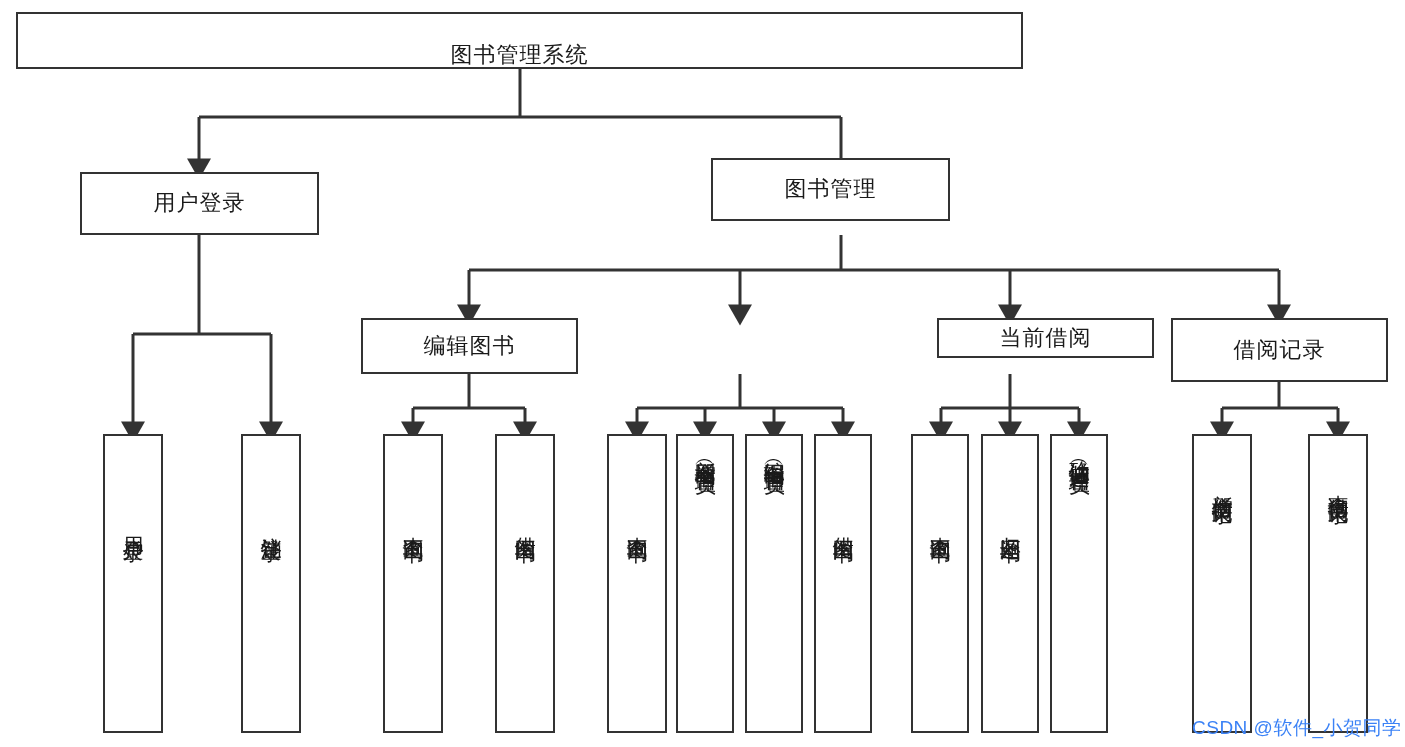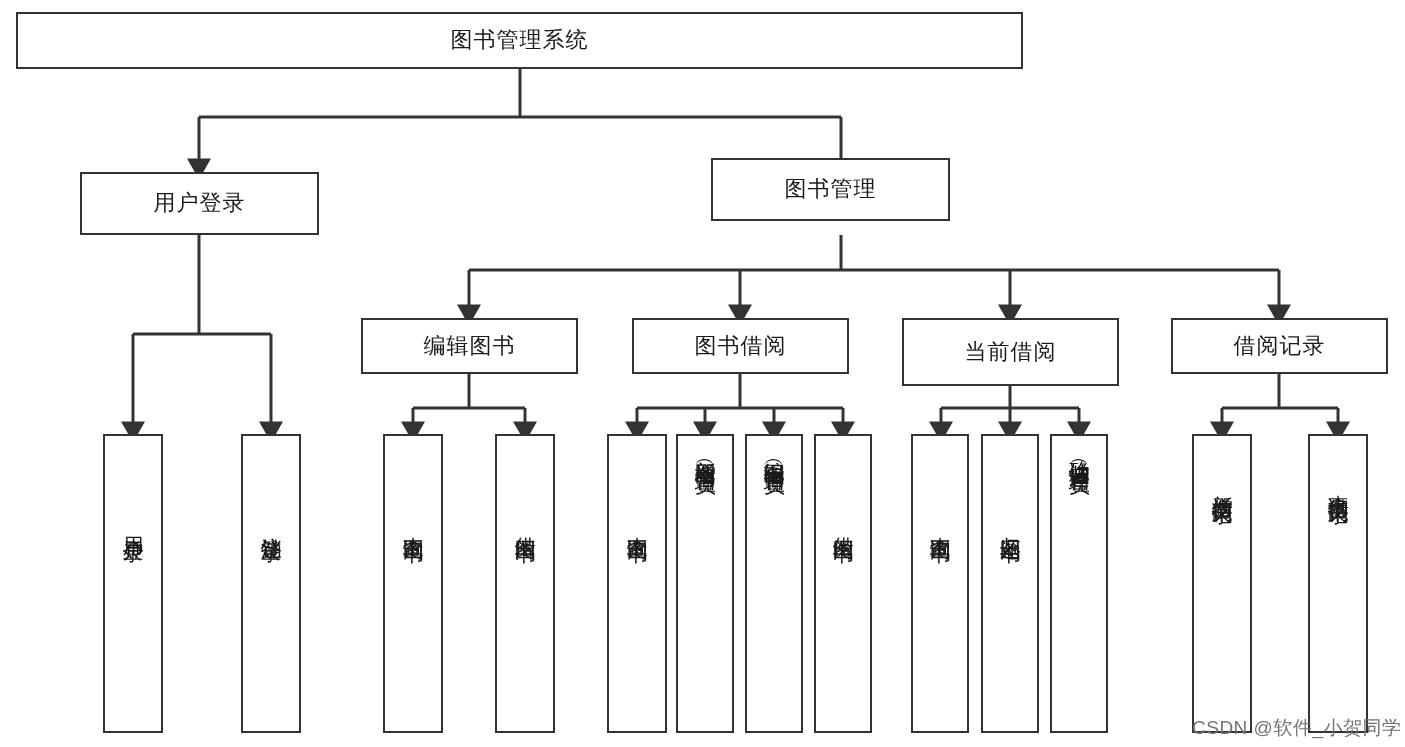--- a/index.html
+++ b/index.html
@@ -50,21 +50,21 @@
     text-orientation: upright;
     font-size: 21px;
     line-height: 1.16;
     letter-spacing: 2px;
     white-space: nowrap;
     color: #1a1a1a;
   }
   .watermark {
     position: absolute;
     font-size: 19px;
-    color: #737373;
+    color: #3b82f6;
     white-space: nowrap;
     letter-spacing: 0.5px;
   }
 </style>
 </head>
 <body>
 
 <div id="canvas">
 
   <svg id="edges" viewBox="0 0 1405 747" width="1405" height="747" xmlns="http://www.w3.org/2000/svg">
@@ -111,45 +111,42 @@
       <path d="M1079,408 L1079,431" marker-end="url(#arw)"></path>
 
       <path d="M1279,374 L1279,408"></path>
       <path d="M1222,408 L1338,408"></path>
       <path d="M1222,408 L1222,431" marker-end="url(#arw)"></path>
       <path d="M1338,408 L1338,431" marker-end="url(#arw)"></path>
 
     </g>
   </svg>
 
-  <div class="node node-h" style="left:16px; top:12px; width:1007px; height:57px;">
+  <div class="node node-h" style="left:16px; top:12px; width:1007px; height:57px;align-items:flex-end;">
     <span>图书管理系统</span>
   </div>
 
   <div class="node node-h" style="left:80px; top:172px; width:239px; height:63px;">
     <span>用户登录</span>
   </div>
 
   <div class="node node-h" style="left:711px; top:158px; width:239px; height:63px;">
     <span>图书管理</span>
   </div>
 
   <div class="node node-h" style="left:361px; top:318px; width:217px; height:56px;">
     <span>编辑图书</span>
   </div>
 
-  <div class="node node-h" style="left:632px; top:318px; width:217px; height:56px;">
-    <span>图书借阅</span>
-  </div>
-
-  <div class="node node-h" style="left:902px; top:318px; width:217px; height:68px;">
+
+  <div class="node node-h" style="left:937px; top:318px; width:217px; height:40px;">
     <span>当前借阅</span>
   </div>
 
-  <div class="node node-h" style="left:1171px; top:318px; width:217px; height:56px;">
+  <div class="node node-h" style="left:1171px; top:318px; width:217px; height:64px;">
     <span>借阅记录</span>
   </div>
 
   <div class="node node-v" style="left:103px; top:434px; width:60px; height:299px; padding-top:84px;">
     <span class="vlabel">用户登录</span>
   </div>
 
   <div class="node node-v" style="left:241px; top:434px; width:60px; height:299px; padding-top:84px;">
     <span class="vlabel">注销登录</span>
   </div>

